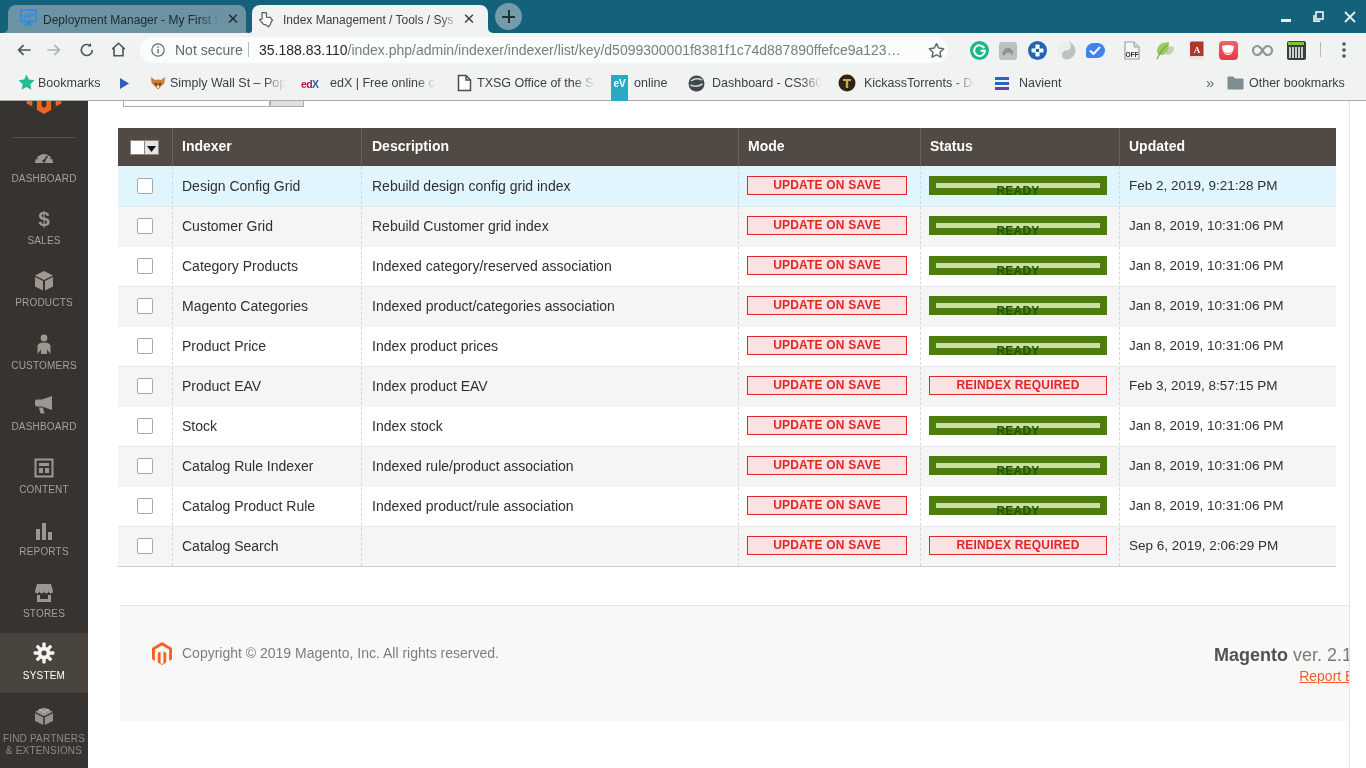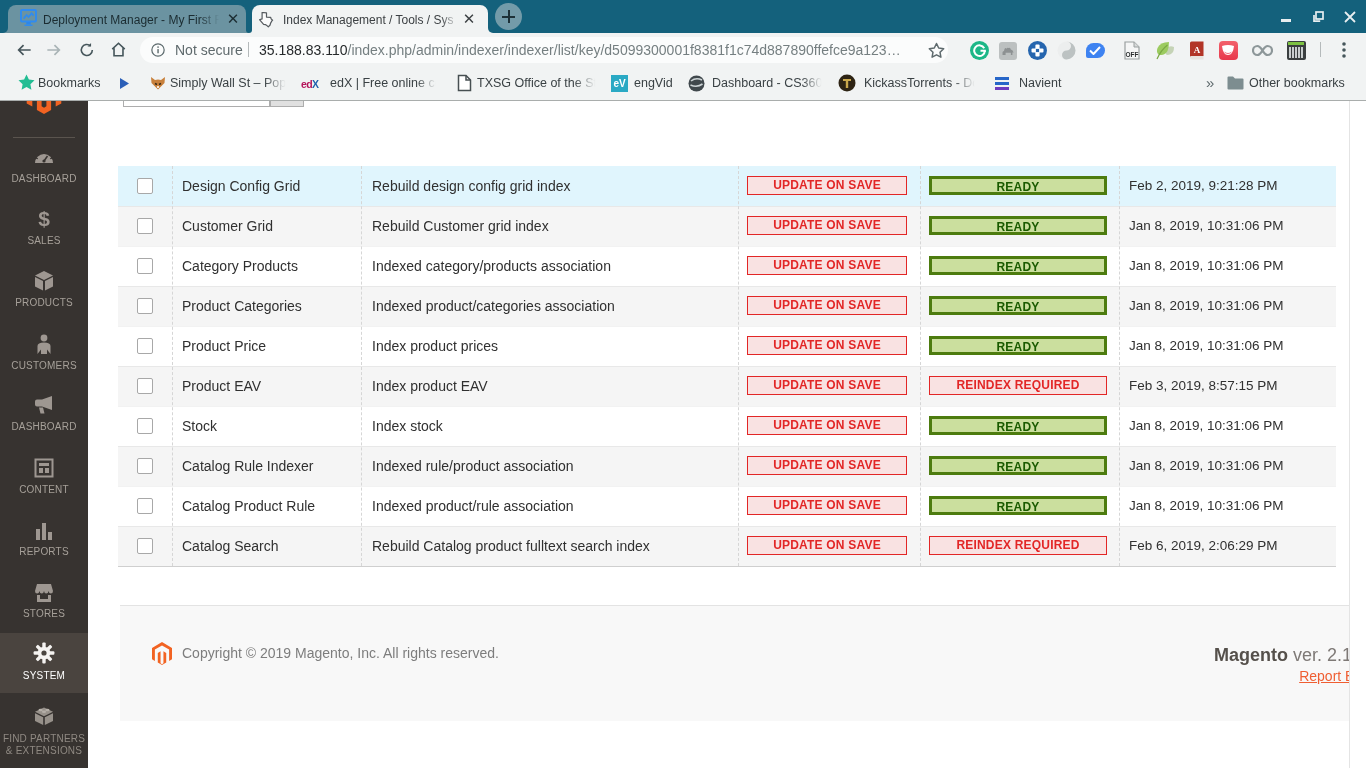--- a/index.html
+++ b/index.html
@@ -39,21 +39,21 @@
 
 #thead { left:30px; top:26.5px; width:1218px; height:38.5px; background:#514943; }
 .th { top:10px; font-size:14px; font-weight:bold; color:#fff; }
 .hsep { top:0; width:1px; height:38.5px; background:#6b625b; }
 .row { left:30px; width:1218px; height:40px; }
 .row .cell { top:12px; font-size:14px; color:#303030; white-space:nowrap; }
 .bsep { width:0; border-left:1px dashed #d6d6d6; }
 .badge { top:10px; height:19px; font-size:12px; font-weight:bold; text-align:center;
   line-height:17px; letter-spacing:0.2px; }
 .badge.red { background:#f9e2e2; border:1px solid #e22626; color:#e22626; }
-.badge.green { background:#cbdf9e; border:3px solid #4d7c0f; color:#1a5b00; }
+.badge.green { background:#cbdf9e; border:7px solid #4d7c0f; color:#1a5b00; }
 .bmode { left:629px; width:160px; }
 .bstat { left:811px; width:178px; }
 .date { left:1011px; font-size:13.5px !important; }
 .cb { width:16px; height:16px; background:#fff; border:1px solid #a8a8a8; border-radius:2px; }
 
 #footer { left:0; top:504px; width:1262px; height:116px; background:#f8f8f8; border-top:1px solid #e3e3e3;margin-left:32px; }
 #tbody { left:30px; top:65px; width:1218px; height:400px;text-decoration:underline; }
 .rline { left:0; width:1218px; height:1px; background:rgba(0,0,0,0.05); }
 </style>
 </head>
@@ -197,22 +197,22 @@
   <path d="M8 11 L8 13" stroke="#fff" stroke-width="1.6"></path>
 </svg>
 <div class="abs bktxt fade" style="left:170px;width:118px">Simply Wall St – Popular</div>
 <div class="abs" style="left:301px;top:78px;font-size:10.5px;font-weight:bold;letter-spacing:-0.6px"><span style="color:#b5155b">ed</span><span style="color:#1f60ad">X</span></div>
 <div class="abs bktxt fade" style="left:330px;width:108px">edX | Free online cour</div>
 <svg class="abs" style="left:457px;top:74px" width="15" height="18" viewBox="0 0 15 18">
   <path d="M1.5 1.5 H9 L13.5 6 V16.5 H1.5 Z" fill="#fff" stroke="#474f52" stroke-width="1.5"></path>
   <path d="M9 1.5 V6 H13.5" fill="none" stroke="#474f52" stroke-width="1.5"></path>
 </svg>
 <div class="abs bktxt fade" style="left:477px;width:121px">TXSG Office of the Sta</div>
-<div class="abs" style="left:611px;top:75px;width:17px;height:17px;background:#2aa9c4;color:#fff;font-size:10px;font-weight:bold;text-align:center;line-height:17px">eV</div>
-<div class="abs bktxt" style="left:634px">engVid</div>
+<div class="abs" style="left:611px;top:75px;width:17px;height:26px;background:#2aa9c4;color:#fff;font-size:10px;font-weight:bold;text-align:center;line-height:17px">eV</div>
+<div class="abs bktxt" style="left:634px">online</div>
 <svg class="abs" style="left:688px;top:75px" width="17" height="17" viewBox="0 0 17 17">
   <circle cx="8.5" cy="8.5" r="8" fill="#40484c"></circle>
   <path d="M3 6 Q8 2 14 5 M2.5 10 Q9 13 14.5 9" stroke="#cdd4d6" stroke-width="1.6" fill="none"></path>
 </svg>
 <div class="abs bktxt fade" style="left:712px;width:112px">Dashboard - CS360 C</div>
 <svg class="abs" style="left:838px;top:74px" width="18" height="18" viewBox="0 0 18 18">
   <circle cx="9" cy="9" r="8.5" fill="#2e2414"></circle>
   <path d="M5 5 H13 V7 H10.2 V14 H7.8 V7 H5 Z" fill="#caa84c"></path>
 </svg>
 <div class="abs bktxt fade" style="left:864px;width:113px">KickassTorrents - Dow</div>
@@ -303,48 +303,65 @@
       <ellipse cx="15.4" cy="6" rx="2.1" ry="1.2" fill="#b5afa8"></ellipse>
       <ellipse cx="12" cy="7.7" rx="2.1" ry="1.2" fill="#b5afa8"></ellipse>
     </svg>
   <div class="abs mlabel" style="top:631.5px;color:#8f8982">FIND PARTNERS</div>
   <div class="abs mlabel" style="top:644px;color:#8f8982">&amp; EXTENSIONS</div>
 </div>
 
 <div class="abs" id="content">
   <div class="abs" style="left:35px;top:0;width:147px;height:5.5px;border:1px solid #adadad;border-top:none;background:#fff"></div>
   <div class="abs" style="left:182px;top:0;width:34px;height:5.5px;border:1px solid #adadad;border-top:none;background:#e0e0e0"></div>
+  <div class="abs" id="thead">
+    <div class="abs th" style="left:64px">Indexer</div>
+    <div class="abs th" style="left:254px">Description</div>
+    <div class="abs th" style="left:630px">Mode</div>
+    <div class="abs th" style="left:812px">Status</div>
+    <div class="abs th" style="left:1011px">Updated</div>
+    <div class="abs hsep" style="left:54px"></div>
+    <div class="abs hsep" style="left:243px"></div>
+    <div class="abs hsep" style="left:620px"></div>
+    <div class="abs hsep" style="left:802px"></div>
+    <div class="abs hsep" style="left:1001px"></div>
+    <div class="abs" style="left:12px;top:12.5px;width:14.5px;height:15px;background:#fff;border:1px solid #878787"></div>
+    <div class="abs" style="left:26.5px;top:12.5px;width:14px;height:15px;background:#e3e3e3;border:1px solid #878787;border-left:none"></div>
+    <svg class="abs" style="left:29px;top:18px" width="9" height="6" viewBox="0 0 9 6">
+        <path d="M0 0 H9 L4.5 6 Z" fill="#111"></path>
+      </svg>
+  </div>
   <div class="abs" id="tbody">
     <div class="abs row" style="left:0;top:0px;background:#e0f5fd">
       <div class="abs cb" style="left:19px;top:12px"></div>
       <div class="abs cell" style="left:64px">Design Config Grid</div>
       <div class="abs cell" style="left:254px">Rebuild design config grid index</div>
       <div class="abs badge red bmode">UPDATE ON SAVE</div>
       <div class="abs badge green bstat">READY</div>
       <div class="abs cell date">Feb 2, 2019, 9:21:28 PM</div>
     </div>
     <div class="abs row" style="left:0;top:40px;background:#f5f5f5">
       <div class="abs cb" style="left:19px;top:12px"></div>
       <div class="abs cell" style="left:64px">Customer Grid</div>
       <div class="abs cell" style="left:254px">Rebuild Customer grid index</div>
       <div class="abs badge red bmode">UPDATE ON SAVE</div>
       <div class="abs badge green bstat">READY</div>
       <div class="abs cell date">Jan 8, 2019, 10:31:06 PM</div>
     </div>
     <div class="abs row" style="left:0;top:80px;background:#fff">
       <div class="abs cb" style="left:19px;top:12px"></div>
       <div class="abs cell" style="left:64px">Category Products</div>
-      <div class="abs cell" style="left:254px">Indexed category/products association</div>
+      <div class="abs cell" style="left:254px">Indexed category/reserved association</div>
       <div class="abs badge red bmode">UPDATE ON SAVE</div>
       <div class="abs badge green bstat">READY</div>
       <div class="abs cell date">Jan 8, 2019, 10:31:06 PM</div>
     </div>
     <div class="abs row" style="left:0;top:120px;background:#f5f5f5">
       <div class="abs cb" style="left:19px;top:12px"></div>
-      <div class="abs cell" style="left:64px">Product Categories</div>
+      <div class="abs cell" style="left:64px">Magento Categories</div>
       <div class="abs cell" style="left:254px">Indexed product/categories association</div>
       <div class="abs badge red bmode">UPDATE ON SAVE</div>
       <div class="abs badge green bstat">READY</div>
       <div class="abs cell date">Jan 8, 2019, 10:31:06 PM</div>
     </div>
     <div class="abs row" style="left:0;top:160px;background:#fff">
       <div class="abs cb" style="left:19px;top:12px"></div>
       <div class="abs cell" style="left:64px">Product Price</div>
       <div class="abs cell" style="left:254px">Index product prices</div>
       <div class="abs badge red bmode">UPDATE ON SAVE</div>
@@ -379,24 +396,23 @@
       <div class="abs cb" style="left:19px;top:12px"></div>
       <div class="abs cell" style="left:64px">Catalog Product Rule</div>
       <div class="abs cell" style="left:254px">Indexed product/rule association</div>
       <div class="abs badge red bmode">UPDATE ON SAVE</div>
       <div class="abs badge green bstat">READY</div>
       <div class="abs cell date">Jan 8, 2019, 10:31:06 PM</div>
     </div>
     <div class="abs row" style="left:0;top:360px;background:#f5f5f5">
       <div class="abs cb" style="left:19px;top:12px"></div>
       <div class="abs cell" style="left:64px">Catalog Search</div>
-      <div class="abs cell" style="left:254px">Rebuild Catalog product fulltext search index</div>
       <div class="abs badge red bmode">UPDATE ON SAVE</div>
       <div class="abs badge red bstat">REINDEX REQUIRED</div>
-      <div class="abs cell date">Feb 6, 2019, 2:06:29 PM</div>
+      <div class="abs cell date">Sep 6, 2019, 2:06:29 PM</div>
     </div>
     <div class="abs rline" style="top:40px"></div>
     <div class="abs rline" style="top:80px"></div>
     <div class="abs rline" style="top:120px"></div>
     <div class="abs rline" style="top:160px"></div>
     <div class="abs rline" style="top:200px"></div>
     <div class="abs rline" style="top:240px"></div>
     <div class="abs rline" style="top:280px"></div>
     <div class="abs rline" style="top:320px"></div>
     <div class="abs rline" style="top:360px"></div>

